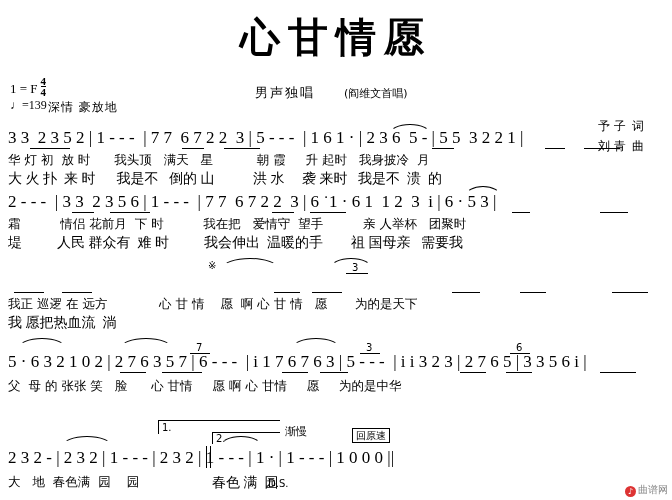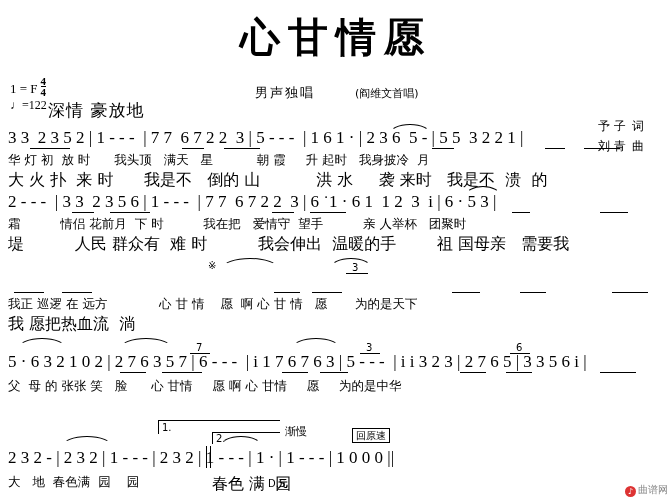--- a/index.html
+++ b/index.html
@@ -33,30 +33,30 @@
     text-align:center;line-height:0.95;
     font-size:11px;font-weight:bold;margin-left:3px;
   }
   .key-sig .frac b{display:block;}
   .tempo{
     position:absolute;left:10px;top:98px;
     font-size:12px;
   }
   .mood{
     position:absolute;left:48px;top:99px;
-    font-size:17px;font-family:"DejaVu Sans",sans-serif;
+    font-size:12px;font-family:"DejaVu Sans",sans-serif;
     letter-spacing:1px;
   }
   .perform{
     position:absolute;left:255px;top:84px;
     font-size:13px;font-family:"DejaVu Sans",sans-serif;
     letter-spacing:2px;
   }
   .lyricist-note{
-    position:absolute;left:355px;top:86px;
+    position:absolute;left:344px;top:86px;
     font-size:11px;font-family:"DejaVu Sans",sans-serif;
   }
   .credits{
     position:absolute;right:28px;top:80px;
     font-size:12px;font-family:"DejaVu Sans",sans-serif;
     line-height:20px;text-align:left;margin-top:36px;
   }
   .credits div span{display:inline-block;}
   .credits .n{width:34px;}
 
@@ -68,21 +68,21 @@
     font-size:17px;
     white-space:pre;
     letter-spacing:0px;
   }
   .lyr{
     position:absolute;left:8px;width:656px;
     font-family:"DejaVu Sans", sans-serif;
     font-size:12.5px;
     white-space:pre;
   }
-  .lyr2{font-size:16px;}
+  .lyr2{font-size:14px;font-family:Liberation Serif, serif;}
 
   .marks{position:absolute;left:0;top:0;width:672px;height:100%;}
   .mk{position:absolute;font-family:"DejaVu Sans",sans-serif;font-size:10px;}
   .box{
     position:absolute;border:1px solid #000;
     font-family:"DejaVu Sans",sans-serif;font-size:10px;
     padding:0 3px;line-height:13px;
   }
   .slur{
     position:absolute;border-top:1.3px solid #000;
@@ -106,21 +106,21 @@
 </head>
 <body>
 
 <div class="sheet">
 
   <div class="title">心甘情愿</div>
 
   <div class="key-sig">
     <span>1 = F</span><span class="frac"><b>4</b><span style="border-top:1px solid #000;display:block;">4</span></span>
   </div>
-  <div class="tempo">♩=122</div>
+  <div class="tempo">♩=139</div>
   <div class="mood">深情  豪放地</div>
   <div class="perform">男声独唱</div>
   <div class="lyricist-note">(阎维文首唱)</div>
   <div class="credits">
     <div><span class="n">予  子</span><span>词</span></div>
     <div><span class="n">刘  青</span><span>曲</span></div>
   </div>
 
   <div class="sys" style="top:128px;height:60px;">
     <div class="notes">3 3  2 3 5 2 | 1 - - -  | 7 7  6 7 2 2  3 | 5 - - -  | 1 6 1 · | 2 3 6  5 - | 5 5  3 2 2 1 |</div>

